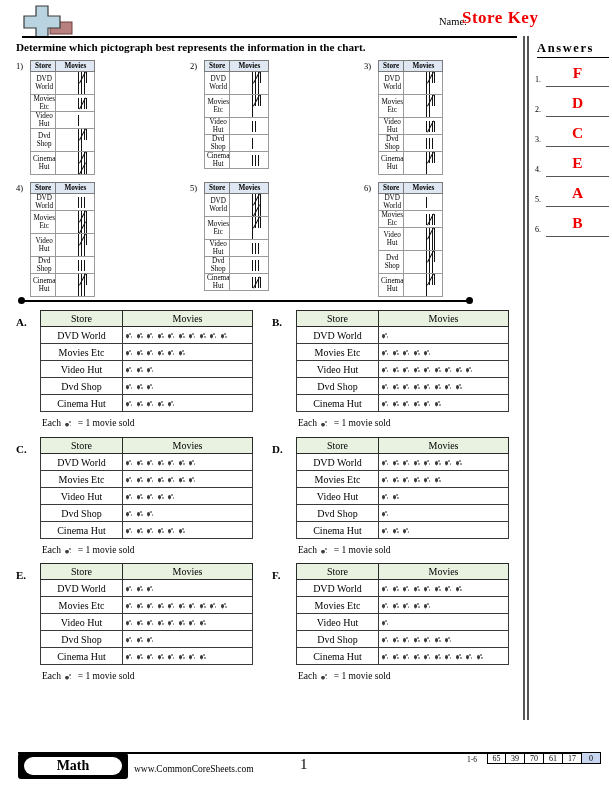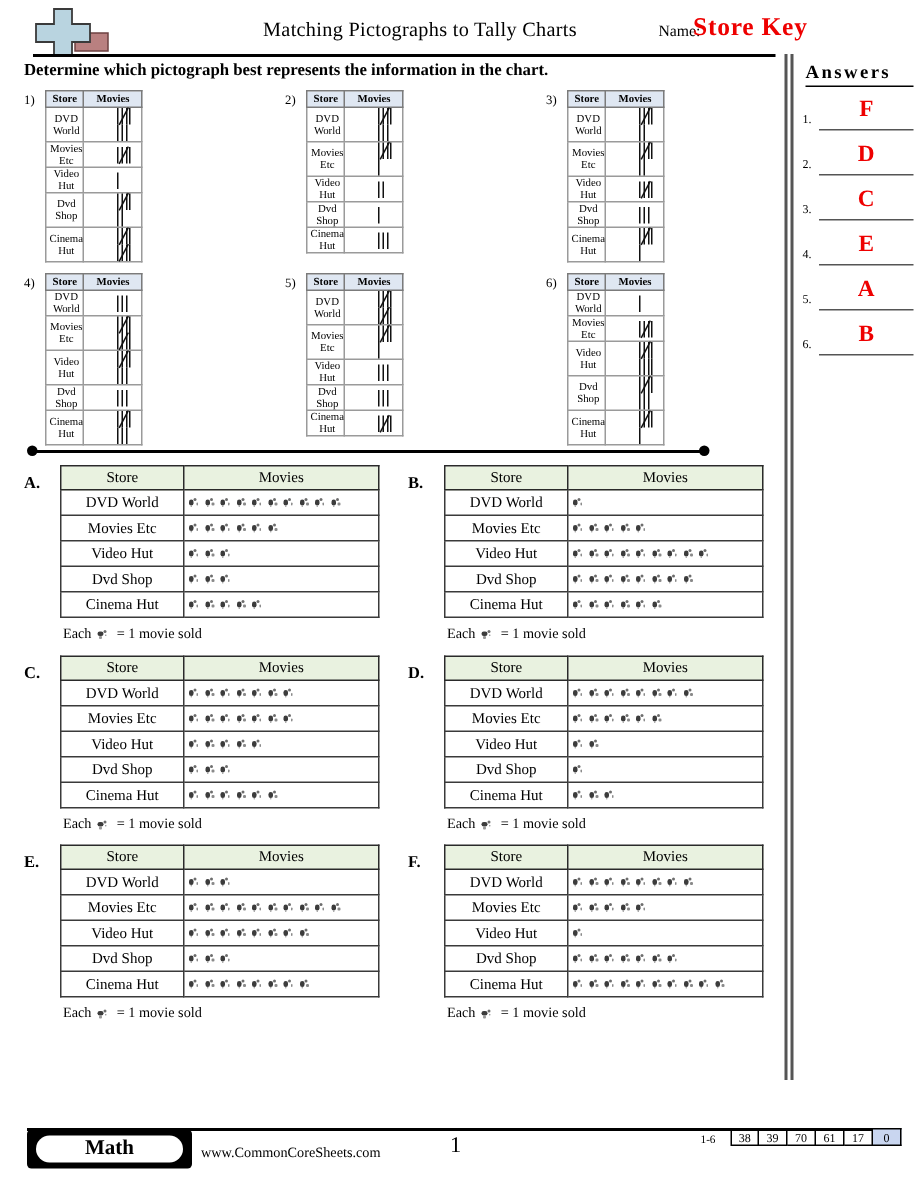--- a/index.html
+++ b/index.html
@@ -134,21 +134,20 @@
   .score-box.last { background:#c9d6f0; }
 </style>
 </head>
 <body>
 
 <div id="header">
   <svg id="logo" viewBox="0 0 56 34">
     <rect x="28" y="18" width="22" height="12" fill="#b98080" stroke="#6d4040" stroke-width="1"></rect>
     <path d="M14 2 H26 V12 H38 V24 H26 V34 H14 V24 H2 V12 H14 Z" fill="#b9d4e0" stroke="#3a3a3a" stroke-width="1.2"></path>
   </svg>
-  <div id="worksheet-title">Matching Pictographs to Tally Charts</div>
   <div id="name-label">Name:</div>
   <div id="name-value">Store Key</div>
   <div id="header-rule"></div>
 </div>
 
 <div id="instructions">Determine which pictograph best represents the information in the chart.</div>
 
 <div id="answers-col">
   <div id="answers-rule-a"></div>
   <div id="answers-rule-b"></div>
@@ -648,19 +647,19 @@
   </div>
 
 <div id="footer-rule"></div>
 <div id="math-badge">
   <div id="math-badge-inner">Math</div>
 </div>
 <div id="site-url">www.CommonCoreSheets.com</div>
 <div id="page-number">1</div>
 <div id="score-label">1-6</div>
 <div id="score-boxes">
-    <div class="score-box">38</div>
+    <div class="score-box">65</div>
     <div class="score-box">39</div>
     <div class="score-box">70</div>
     <div class="score-box">61</div>
     <div class="score-box">17</div>
     <div class="score-box last">0</div>
   </div>
 
 </body></html>

